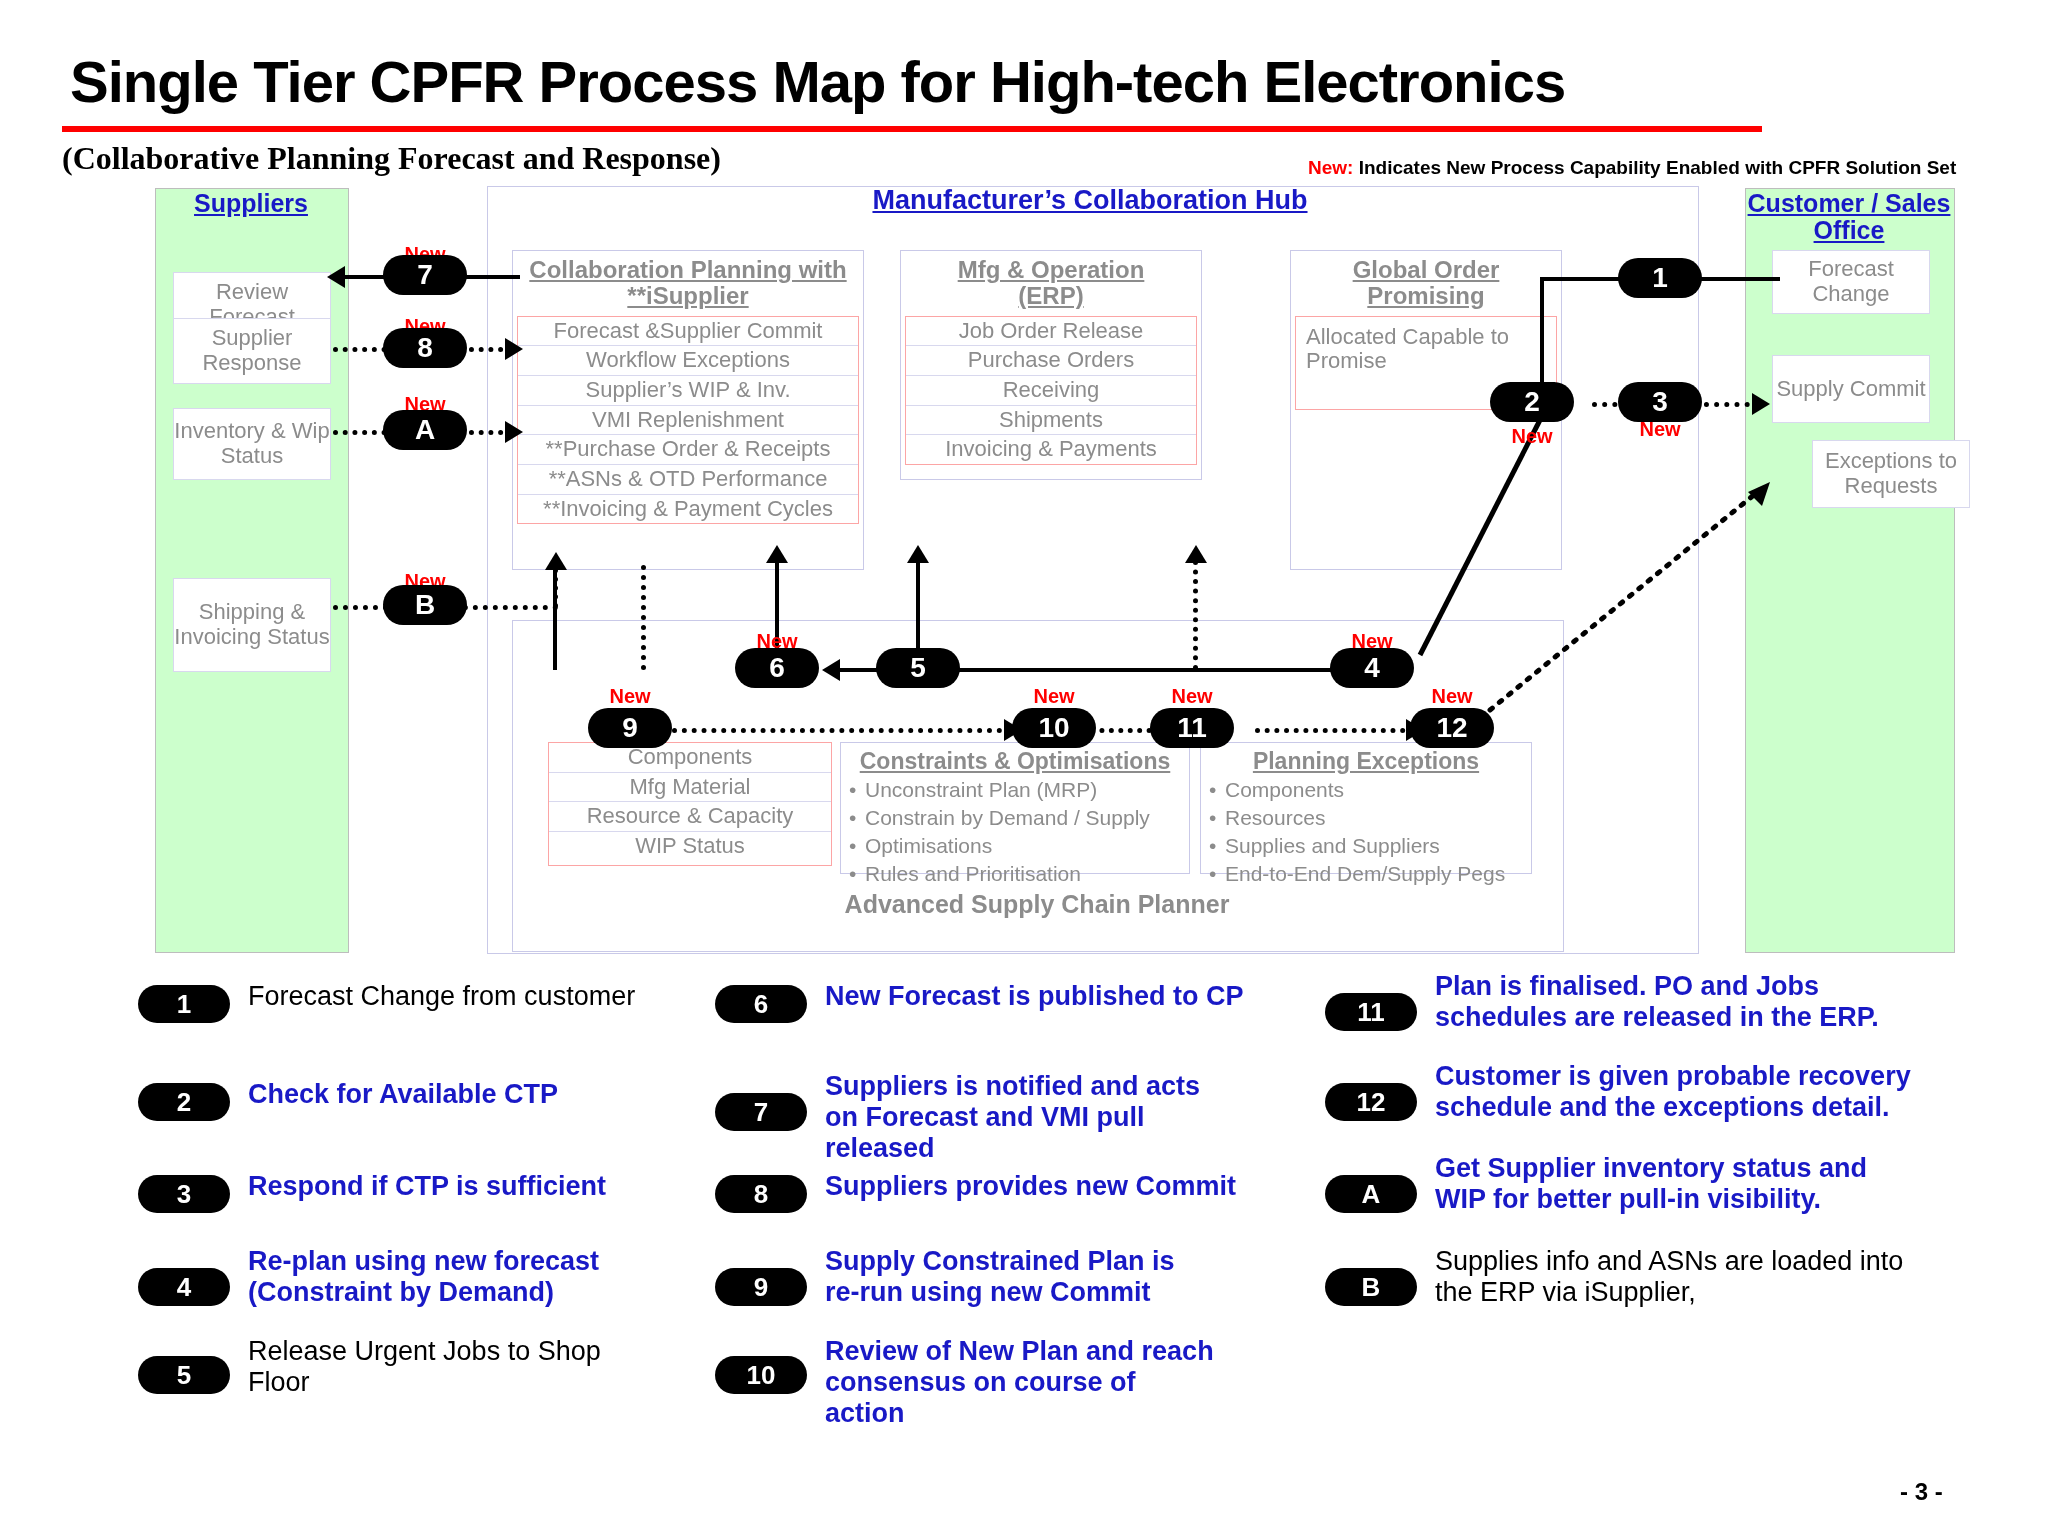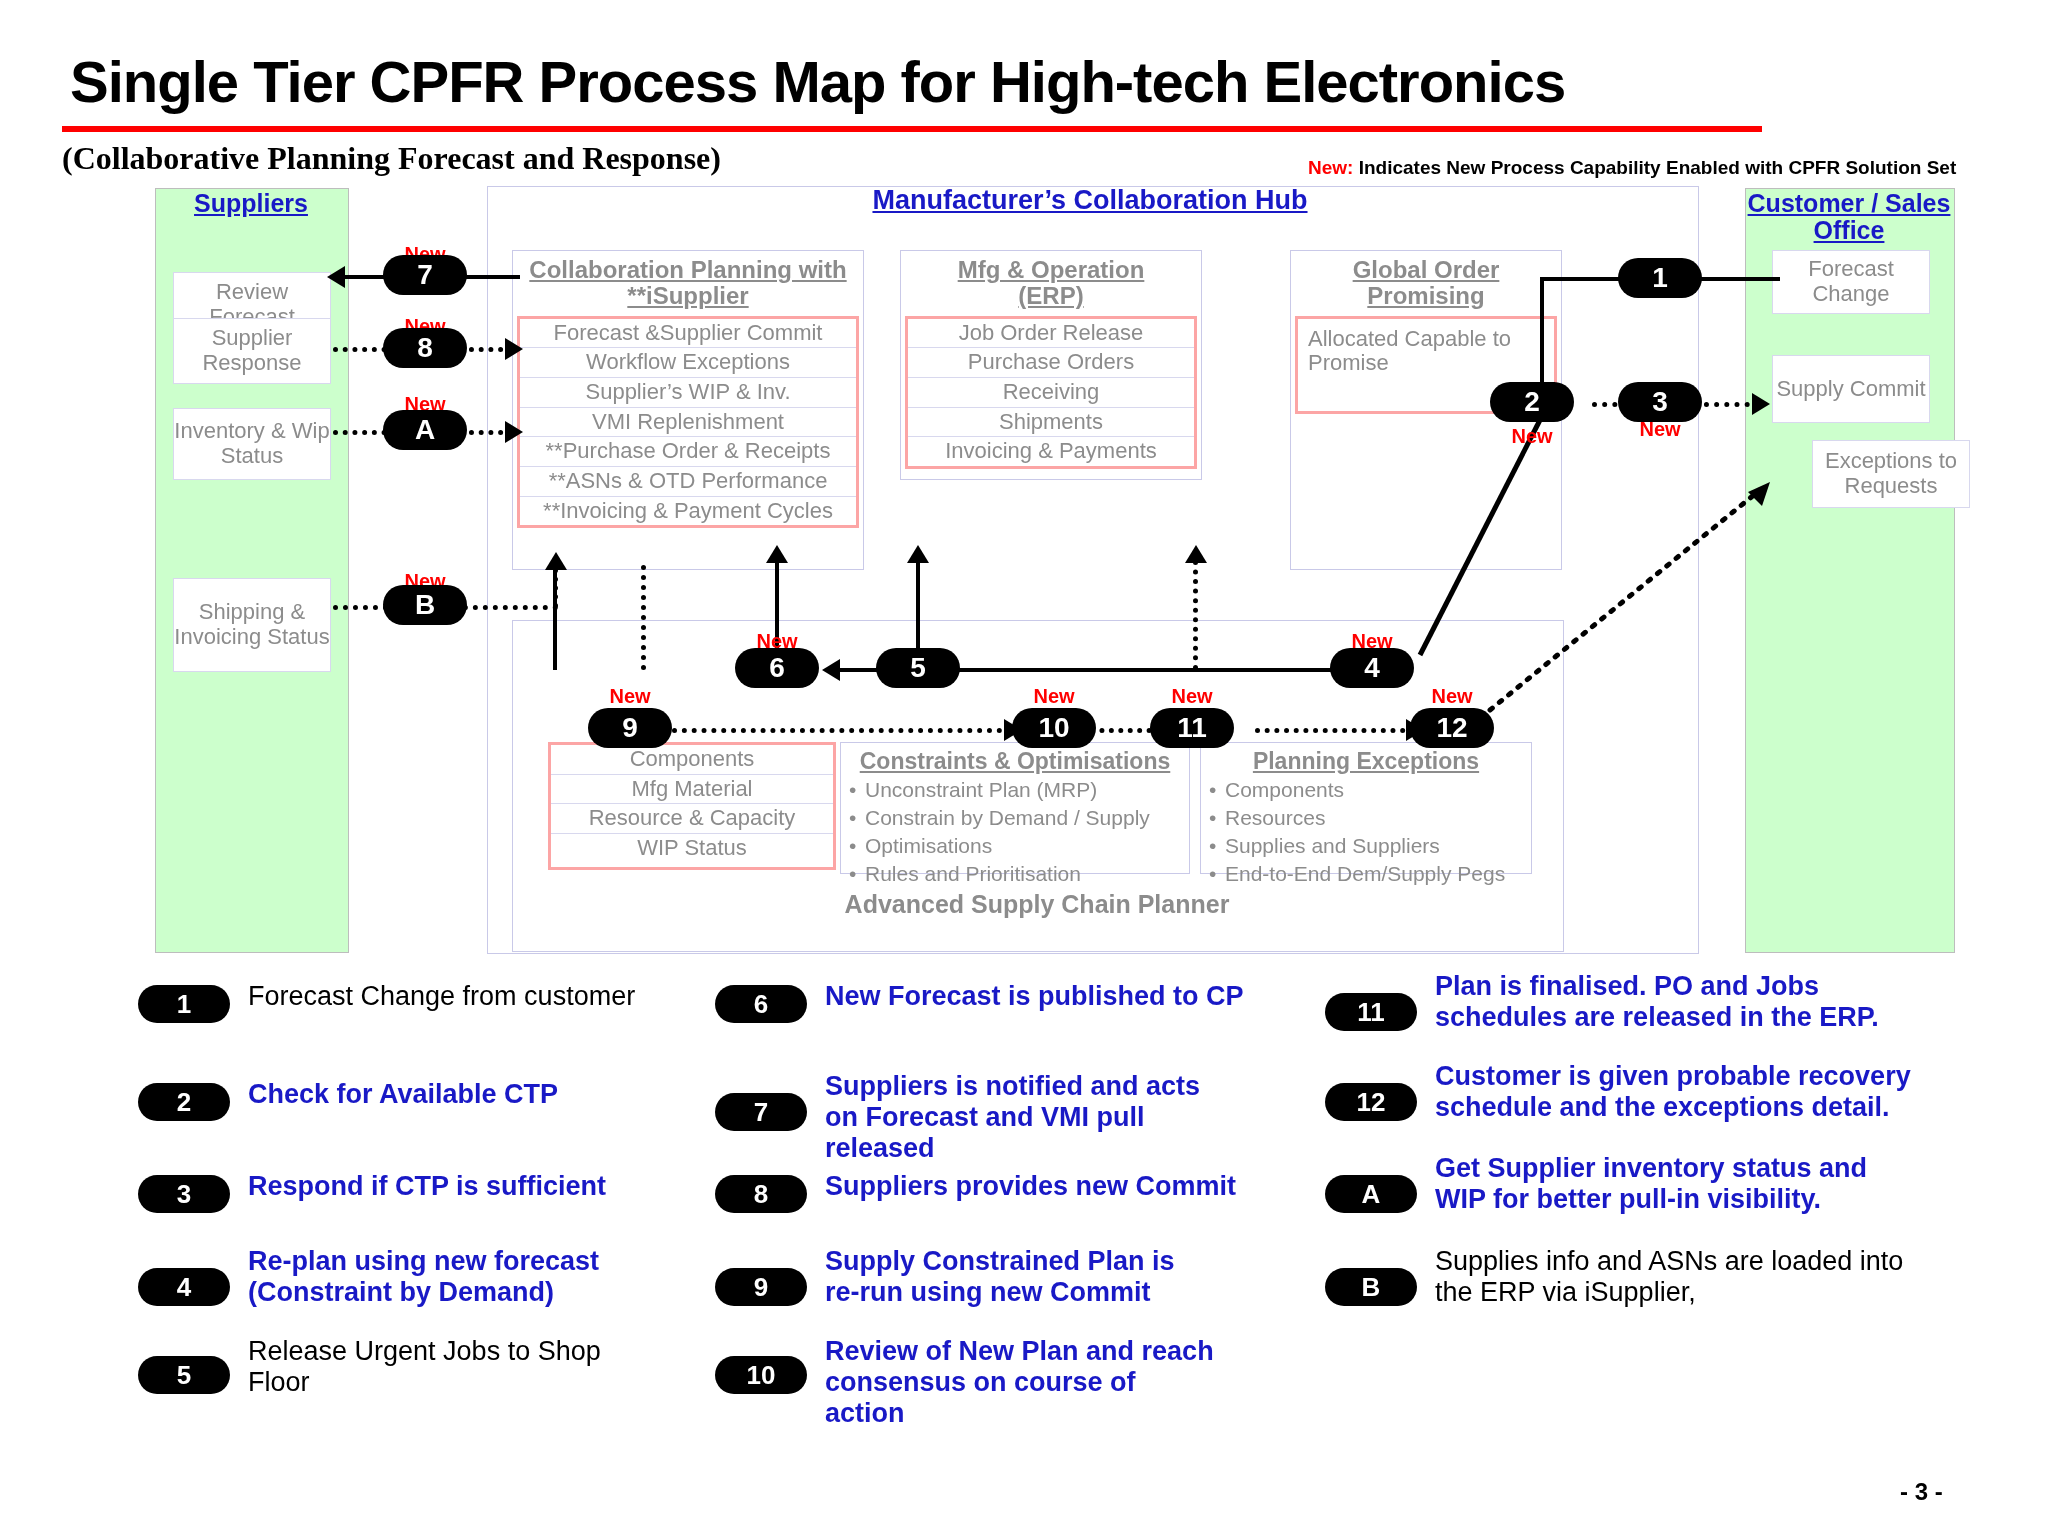--- a/index.html
+++ b/index.html
@@ -49,21 +49,21 @@
   #t-suppliers{left:155px;top:190px;width:192px;}
   #t-customer{left:1745px;top:190px;width:208px;}
   #t-hub{left:700px;top:186px;width:780px;font-size:27px;}
 
   
   .cell{
     background:#ffffff;border:1px solid #d8d8ee;
     color:#8c8c8c;font-size:22px;text-align:center;
     line-height:1.12;display:flex;align-items:center;justify-content:center;
   }
-  .cellwrap{background:#ffffff;border:3px solid #fca5a5;}
+  .cellwrap{background:#ffffff;border:1px solid #fca5a5;}
   .row{
     border-top:1px solid #d8d8ee;color:#8c8c8c;font-size:22px;
     text-align:center;line-height:1.12;padding:2px 4px;
   }
   .row:first-child{border-top:none;}
 
   
   #sb1{left:173px;top:240px;width:156px;height:64px;margin-top:32px;}
   #sb2{left:173px;top:318px;width:156px;height:64px;}
   #sb3{left:173px;top:408px;width:156px;height:70px;}

